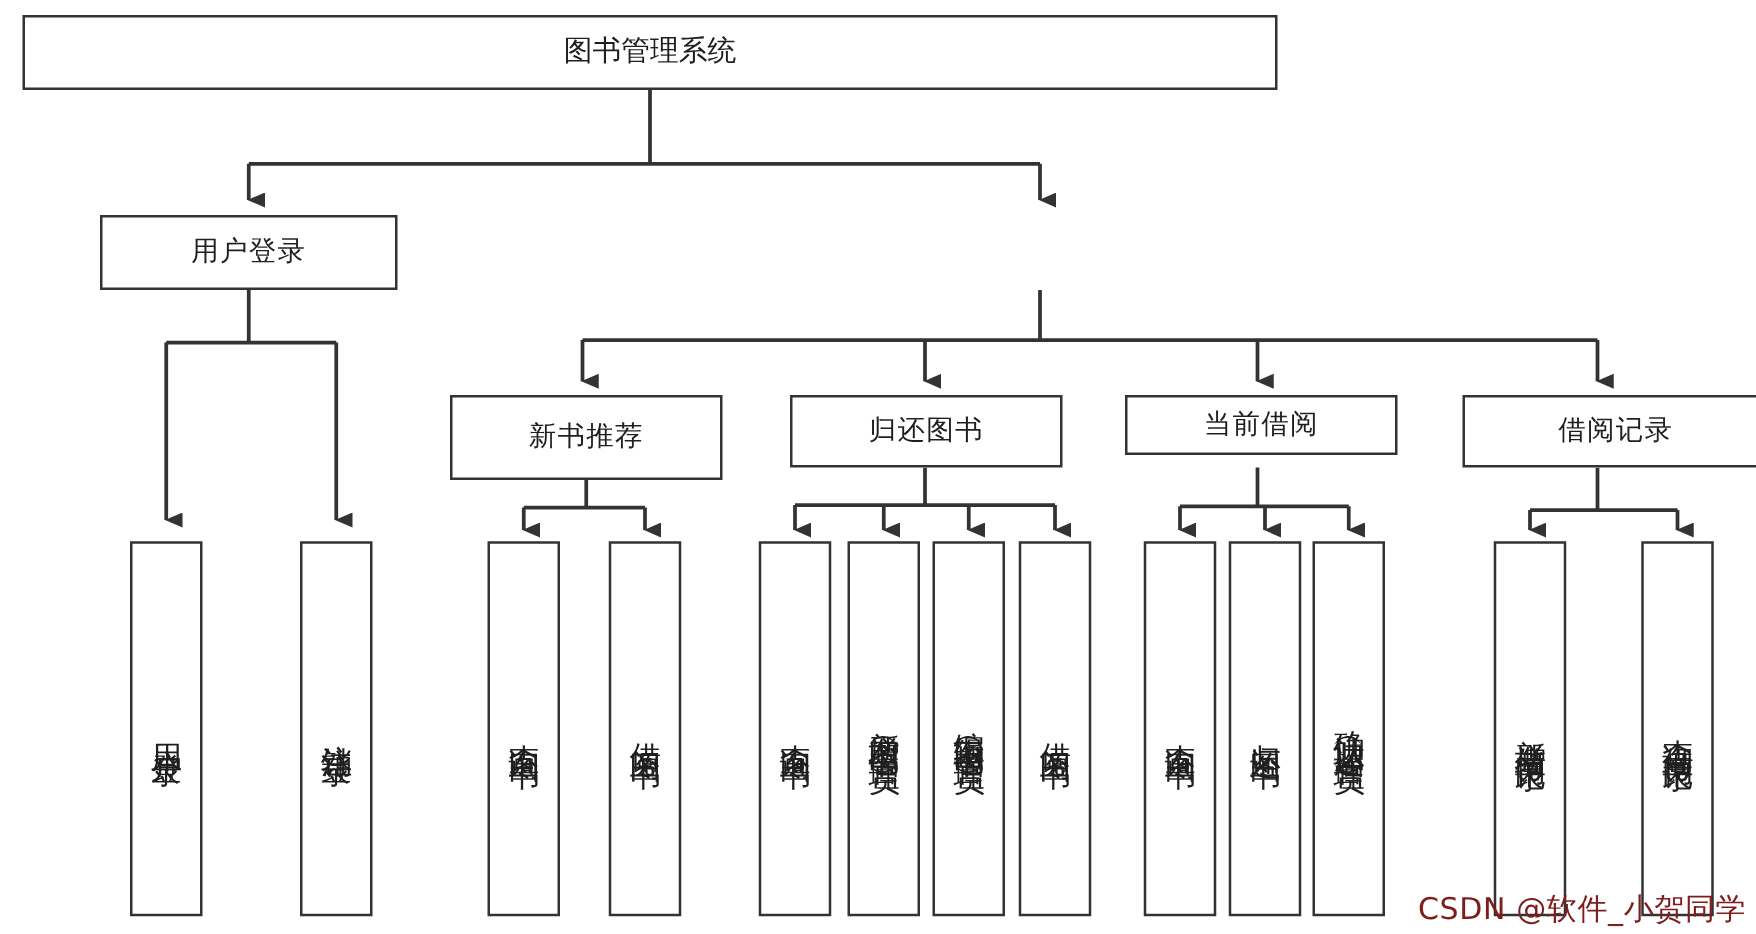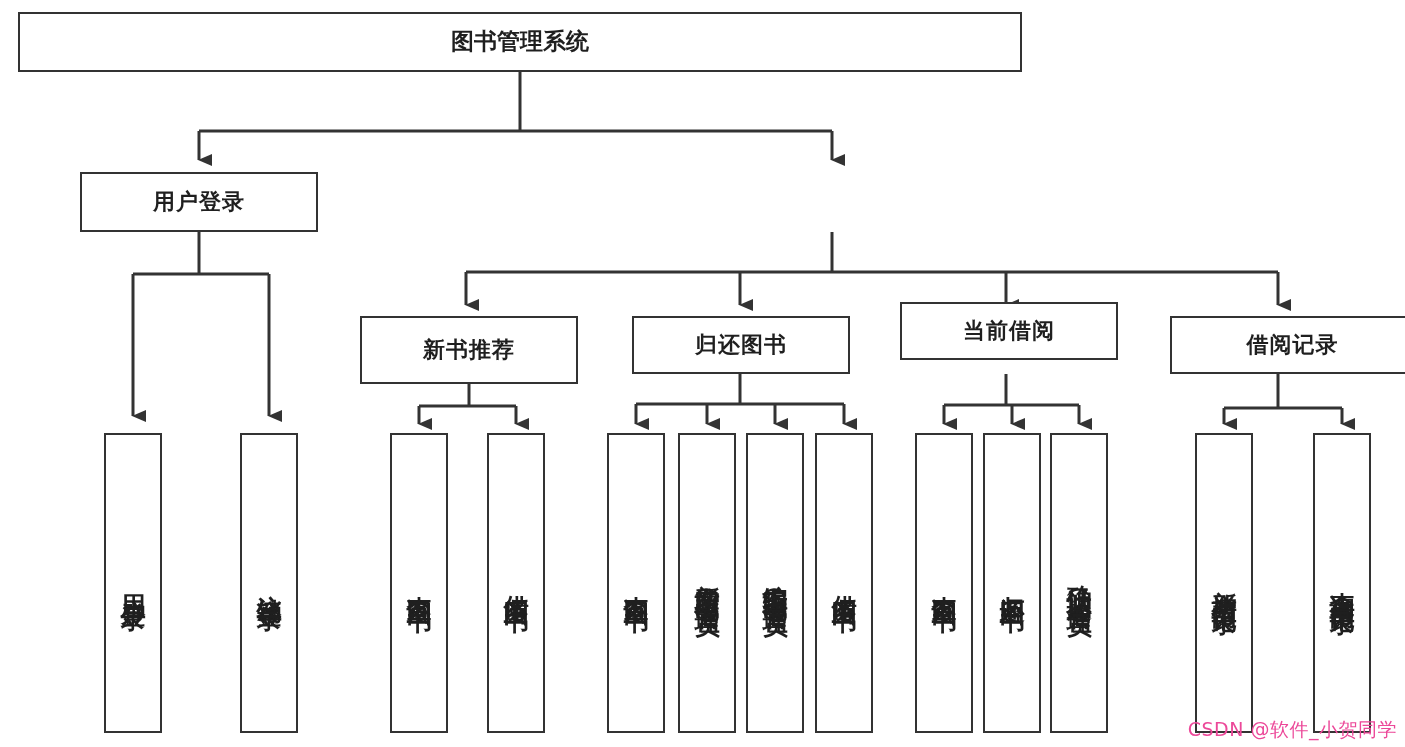--- a/index.html
+++ b/index.html
@@ -26,21 +26,20 @@
   .node{
     position:absolute;
     box-sizing:border-box;
     background:#ffffff;
     border:2.5px solid #333333;
     display:flex;
     align-items:center;
     justify-content:center;
     text-align:center;
     line-height:1.18;
-    font-weight:bold;
   }
   .node.horiz{
     font-size:22px;
     letter-spacing:1px;
   }
   .node.root{
     font-size:23px;
   }
   
   .node.leaf{
@@ -57,22 +56,22 @@
     writing-mode:vertical-rl;
     text-orientation:upright;
     letter-spacing:4px;
     display:block;
   }
   
   #watermark{
     position:absolute;
     right:8px;
     bottom:4px;
-    font-size:19px;
-    color:#ec4899;
+    font-size:24px;
+    color:#7f1d1d;
     letter-spacing:0.5px;
     white-space:nowrap;
     user-select:none;
   }
 </style>
 </head>
 <body>
 
 <div id="canvas">
 
@@ -138,21 +137,21 @@
 
 
   <div class="node horiz" style="left:360px;top:316px;width:218px;height:68px;">
     <span>新书推荐</span>
   </div>
 
   <div class="node horiz" style="left:632px;top:316px;width:218px;height:58px;">
     <span>归还图书</span>
   </div>
 
-  <div class="node horiz" style="left:900px;top:302px;width:218px;height:58px;align-items:center;">
+  <div class="node horiz" style="left:900px;top:316px;width:218px;height:48px;align-items:center;">
     <span>当前借阅</span>
   </div>
 
   <div class="node horiz" style="left:1170px;top:316px;width:245px;height:58px;">
     <span>借阅记录</span>
   </div>
 
   <div class="node leaf" style="left:104px;top:433px;width:58px;height:300px;">
     <span class="vtext">用户登录</span>
   </div>

